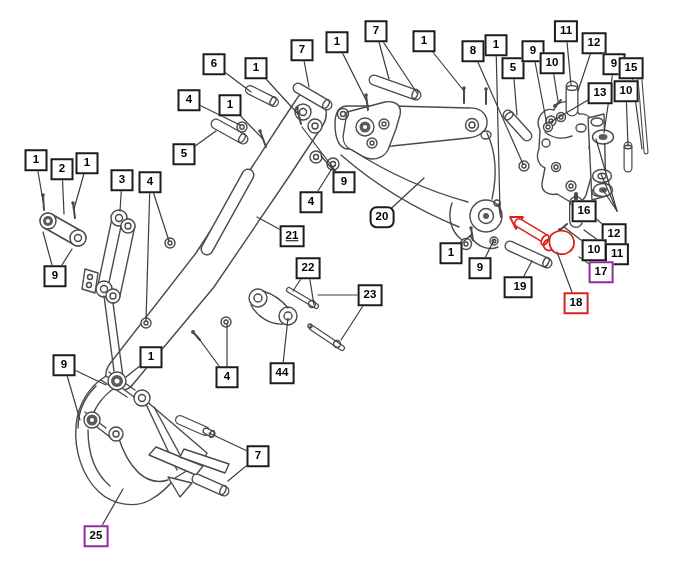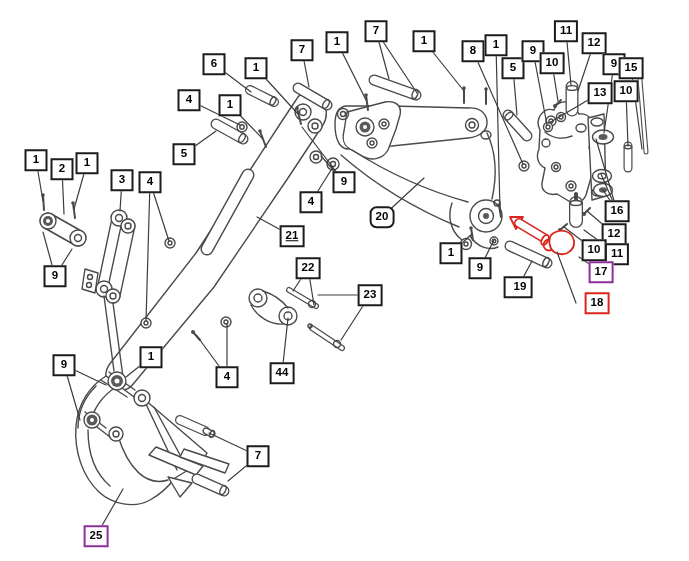--- a/index.html
+++ b/index.html
@@ -11,21 +11,21 @@
   .stage{position:relative;width:689px;height:561px;background:var(--bg);overflow:hidden;margin:0 auto;}
   #art{position:absolute;left:0;top:0;z-index:1;}
   #labels{position:absolute;left:0;top:0;width:100%;height:100%;z-index:3;pointer-events:none;}
   .callout{
     position:absolute;transform:translate(-50%,-50%);
     background:var(--bg);border:2.6px solid var(--label-border);
     color:var(--label-text);font-weight:bold;font-size:11.5px;line-height:1;
     padding:3px 4px;min-width:11px;text-align:center;box-sizing:content-box;
     pointer-events:auto;cursor:pointer;
   }
-  .callout.red{border-color:var(--red);margin-left:21px;}
+  .callout.red{border-color:var(--red);}
   .callout.purple{border-color:var(--purple);}
 </style>
 </head>
 <body>
 
 <div class="stage">
   <svg id="art" width="689" height="561" viewBox="0 0 689 561">
     <g stroke="var(--line)" stroke-width="1.4" fill="none" stroke-linecap="round" stroke-linejoin="round">
 
       <g>
@@ -345,21 +345,21 @@
       <div class="callout" style="left: 36px; top: 160px;">1</div>
       <div class="callout" style="left: 62px; top: 169px;">2</div>
       <div class="callout" style="left: 87px; top: 163px;">1</div>
       <div class="callout" style="left: 122px; top: 180px;">3</div>
       <div class="callout" style="left: 150px; top: 182px;">4</div>
       <div class="callout" style="left: 344px; top: 182px;">9</div>
       <div class="callout" style="left: 311px; top: 202px;">4</div>
       <div class="callout" style="left: 292px; top: 236px; text-decoration: underline;">21</div>
       <div class="callout" style="left: 382px; top: 217px; border-radius: 7px;">20</div>
       <div class="callout" style="left: 308px; top: 268px;">22</div>
-      <div class="callout" style="left: 617px; top: 211px;">16</div>
+      <div class="callout" style="left: 584px; top: 211px;">16</div>
       <div class="callout" style="left: 614px; top: 234px;">12</div>
       <div class="callout" style="left: 594px; top: 250px;">10</div>
       <div class="callout" style="left: 617px; top: 254px;">11</div>
       <div class="callout purple" style="left: 601px; top: 272px;">17</div>
       <div class="callout" style="left: 451px; top: 253px;">1</div>
       <div class="callout" style="left: 480px; top: 268px;">9</div>
       <div class="callout" style="left: 518px; top: 287px; padding-left: 8px;">19</div>
       <div class="callout red" style="left: 576px; top: 303px;">18</div>
       <div class="callout" style="left: 370px; top: 295px;">23</div>
       <div class="callout" style="left: 55px; top: 276px;">9</div>

